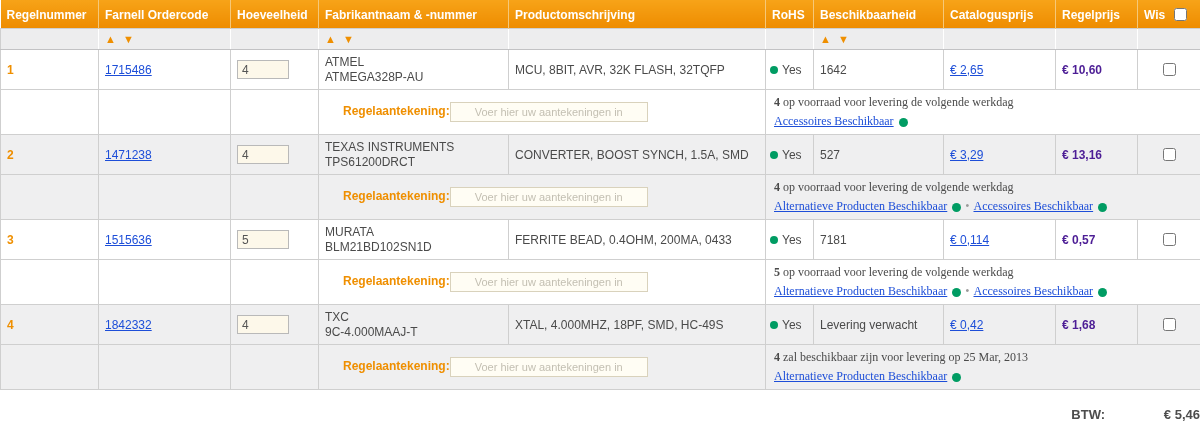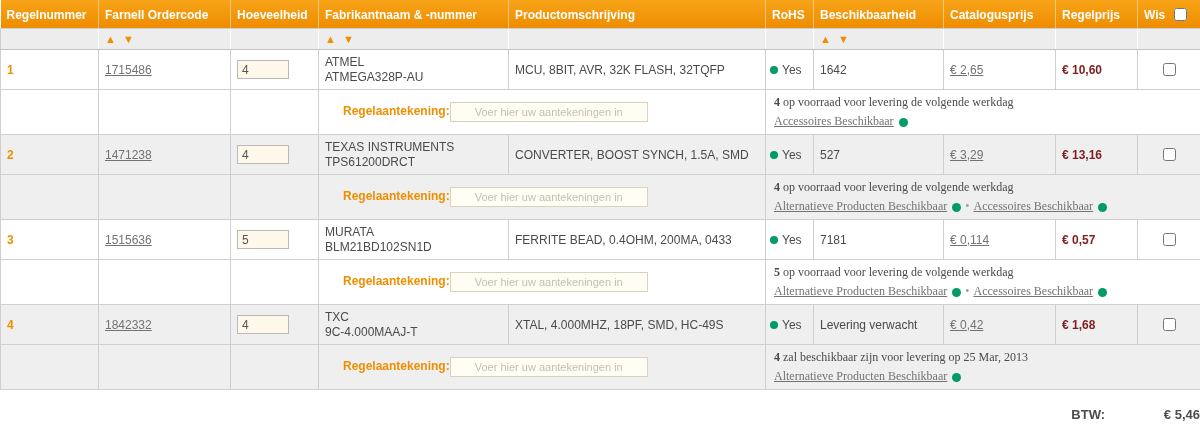--- a/index.html
+++ b/index.html
@@ -47,37 +47,37 @@
   tbody td {
     border: 1px solid #cfcfcf;
     padding: 3px 6px;
     vertical-align: middle;
     background: #fff;
   }
   tbody.zebra-even td { background: #efeff0; }
   tr.main-row td { height: 40px; }
   tr.note-row td { height: 40px; vertical-align: middle; }
   .line-no { color: #ef8f00; font-weight: bold; }
-  a.blue-link { color: #737373; text-decoration: underline; cursor: pointer; }
+  a.blue-link { color: #1d4ed8; text-decoration: underline; cursor: pointer; }
   .qty-input {
     width: 52px; height: 19px;
     border: 1px solid #b9b9b9;
     background: #fdf8ea;
     font-family: "Liberation Sans", sans-serif;
     font-size: 12px; color: #555;
     padding: 1px 4px;
   }
   .mfr-line { line-height: 15px; }
   .rohs-cell { white-space: nowrap; padding-left: 4px; padding-right: 2px; }
   .green-dot {
     display: inline-block; width: 8px; height: 8px;
     border-radius: 50%; background: #009c63;
     margin-right: 4px; vertical-align: middle;
   }
-  .price-line { color: #7f1d1d; font-weight: bold; }
+  .price-line { color: #4c1d95; font-weight: bold; }
   .wis-cell { text-align: center; }
   
   .note-cell { padding-left: 24px; white-space: nowrap; }
   .note-label { color: #ef8f00; font-weight: bold; }
   .note-input {
     width: 198px; height: 20px;
     border: 1px solid #d9d2bc;
     background: #fffdf4;
     font-family: "Liberation Sans", sans-serif;
     font-size: 11px; color: #b9b5a8;

